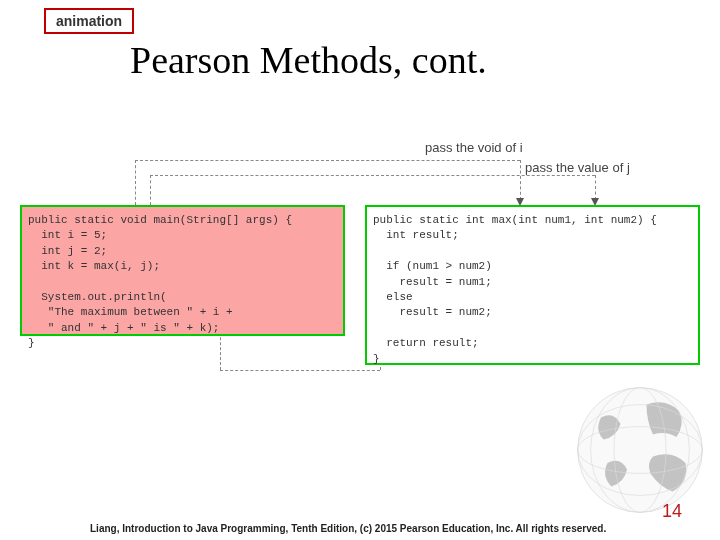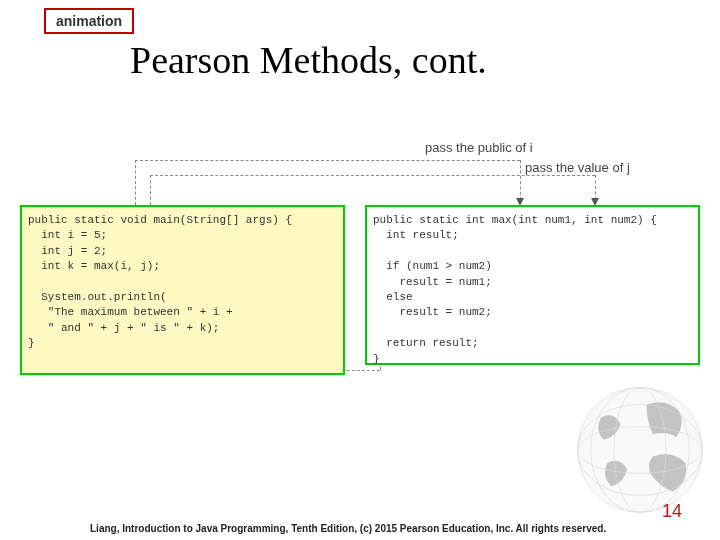--- a/index.html
+++ b/index.html
@@ -50,23 +50,23 @@
     top: 30px;
     left: 505px;
     font-size: 13px;
     color: #444;
   }
   .code-left {
     position: absolute;
     top: 75px;
     left: 0;
     width: 325px;
-    height: 170px;
+    height: 131px;
     border: 2px solid #00cc00;
-    background: #fef9c3;
+    background: #fca5a5;
     font-family: "Courier New", monospace;
     font-size: 11px;
     color: #333;
     padding: 6px;
     line-height: 1.4;
     white-space: pre;
   }
   .code-right {
     position: absolute;
     top: 75px;
@@ -135,21 +135,21 @@
 </style>
 </head>
 <body>
 
 <div class="animation-tag">animation</div>
 
 <div class="title">Pearson Methods, cont.</div>
 
 <div class="diagram">
 
-  <div class="pass-label-i">pass the public of i</div>
+  <div class="pass-label-i">pass the void of i</div>
   <div class="pass-label-j">pass the value of j</div>
 
   <div class="arrow-v" style="top:30px; left:115px; height:45px;"></div>
   <div class="arrow-line" style="top:30px; left:115px; width:385px;"></div>
   <div class="arrow-v" style="top:30px; left:500px; height:40px;"></div>
   <div class="arrow-head-down" style="top:68px; left:496px;"></div>
 
   <div class="arrow-v" style="top:45px; left:130px; height:30px;"></div>
   <div class="arrow-line" style="top:45px; left:130px; width:445px;"></div>
   <div class="arrow-v" style="top:45px; left:575px; height:25px;"></div>

